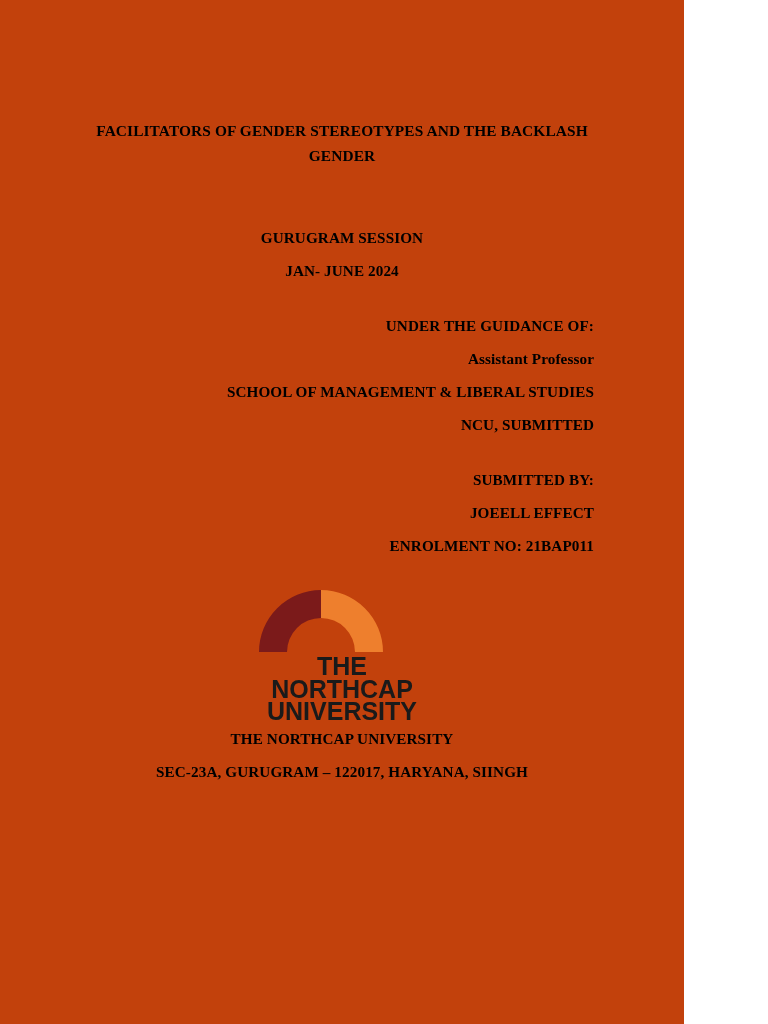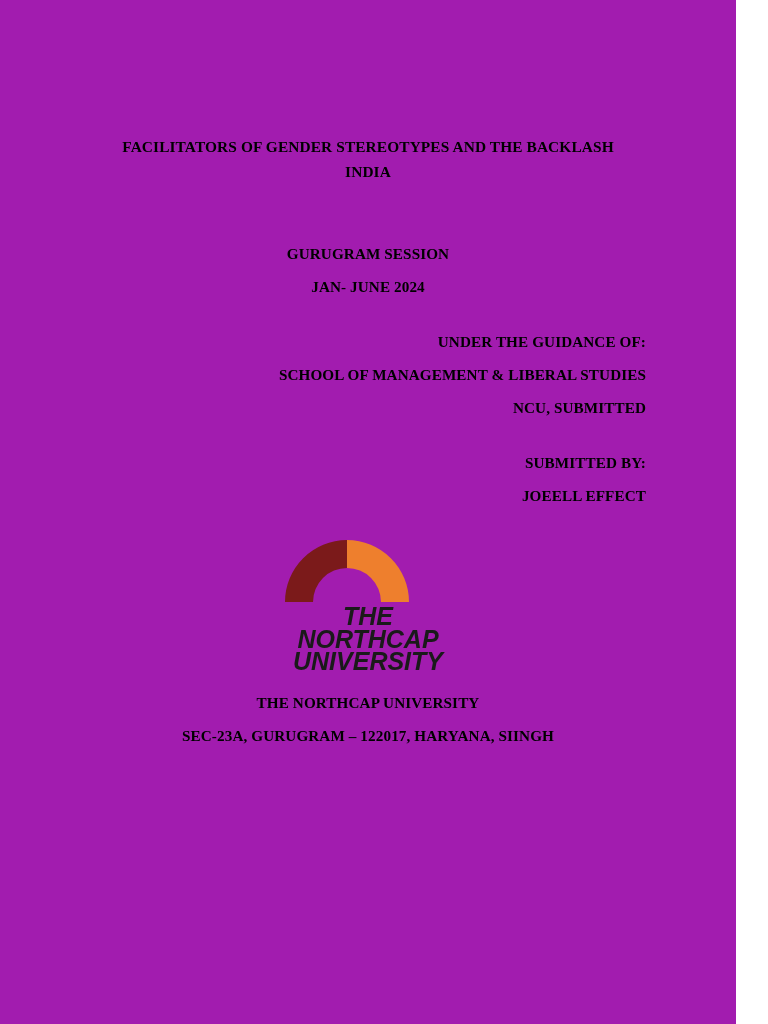--- a/index.html
+++ b/index.html
@@ -9,25 +9,25 @@
   }
   body {
     width: 768px;
     height: 1024px;
     font-family: "Liberation Serif", serif;
     color: #000000;
     overflow: hidden;
   }
   .page {
     position: relative;
-    width: 736px;
+    width: 684px;
     height: 1024px;
-    background: #a21caf;
+    background: #c2410c;
     box-sizing: border-box;
-    padding: 16px 90px;
+    padding: 0 90px;
   }
   .title-block {
     padding-top: 118px;
     text-align: center;
   }
   .line {
     font-weight: bold;
     font-size: 15.2px;
     line-height: 22px;
     letter-spacing: 0.1px;
@@ -38,66 +38,66 @@
   }
   .gap-lg { height: 31px; }
   .gap-md { height: 22px; }
   .spaced-1 { line-height: 33px; }
   .spaced-2 { line-height: 33px; }
   .logo-wrap {
     margin-top: 22px;
     display: flex;
     justify-content: center;
     align-items: center;
-    font-style: italic;
   }
   .logo {
     width: 214px;
     height: 138px;
     position: relative;
   }
   .logo svg { display: block; }
   .footer-block {
-    margin-top: 14px;
     text-align: center;
   }
 </style>
 </head>
 <body>
 
 <div class="page">
 
   <div class="title-block">
     <div class="line title-line">FACILITATORS OF GENDER STEREOTYPES AND THE BACKLASH</div>
-    <div class="line title-line">INDIA</div>
+    <div class="line title-line">GENDER</div>
   </div>
 
   <div class="gap-lg"></div>
 
 
   <div class="gap-md"></div>
 
   <div style="text-align:center;">
     <div class="line spaced-2">GURUGRAM SESSION</div>
     <div class="line spaced-2">JAN- JUNE 2024</div>
   </div>
 
   <div class="gap-md"></div>
 
   <div style="text-align:right;">
     <div class="line spaced-2">UNDER THE GUIDANCE OF:</div>
+    <div class="line spaced-2">Assistant Professor</div>
     <div class="line spaced-2">SCHOOL OF MANAGEMENT &amp; LIBERAL STUDIES</div>
     <div class="line spaced-2">NCU, SUBMITTED</div>
   </div>
 
   <div class="gap-md"></div>
 
   <div style="text-align:right;">
     <div class="line spaced-2">SUBMITTED BY:</div>
     <div class="line spaced-2">JOEELL EFFECT</div>
+    <div class="line spaced-2">ENROLMENT NO: 21BAP011</div>
   </div>
 
   <div class="logo-wrap">
     <div class="logo">
       <svg width="214" height="138" viewBox="0 0 214 138" xmlns="http://www.w3.org/2000/svg">
 
         <path d="M0 62 A62 62 0 0 1 62 0 L62 28 A34 34 0 0 0 28 62 Z" transform="translate(24,6)" fill="#7B1A1A"></path>
 
         <path d="M62 0 A62 62 0 0 1 124 62 L96 62 A34 34 0 0 0 62 28 Z" transform="translate(24,6)" fill="#EE7F2D"></path>
 

